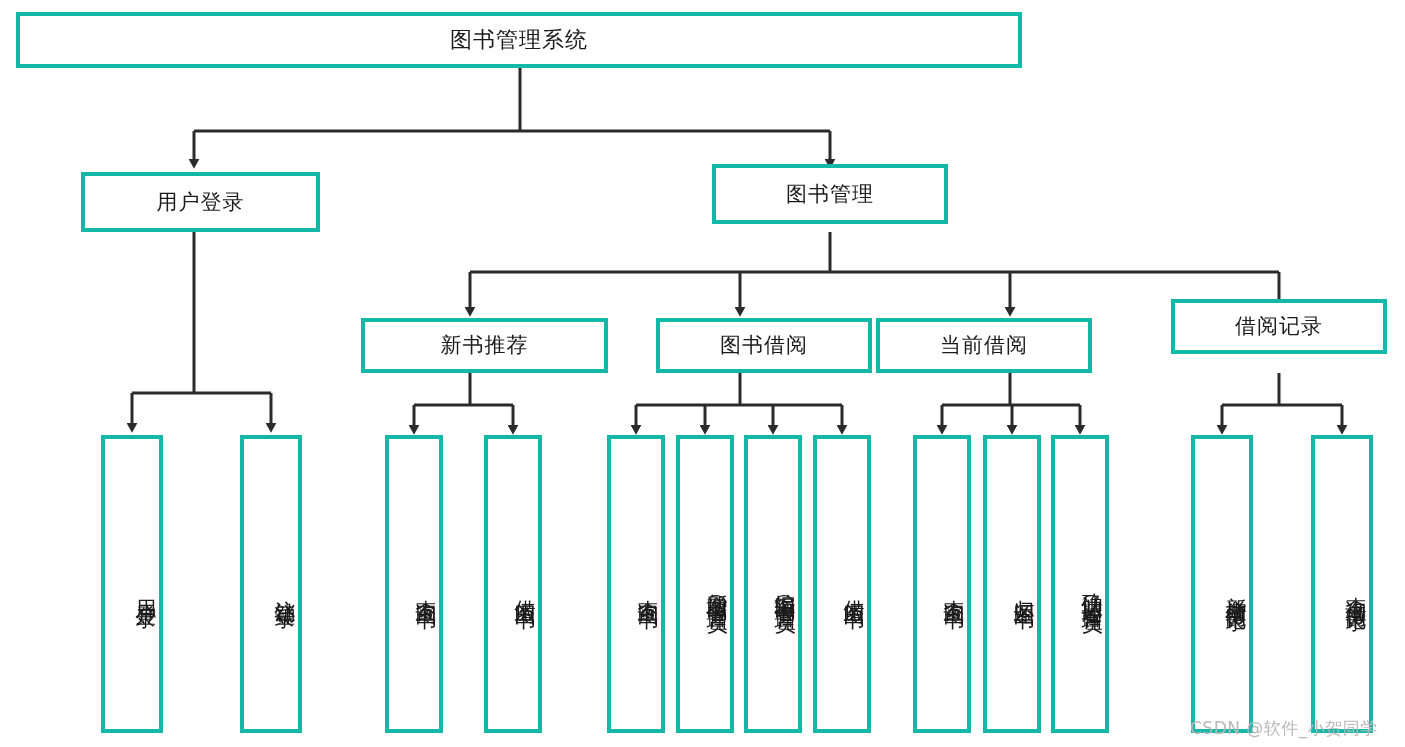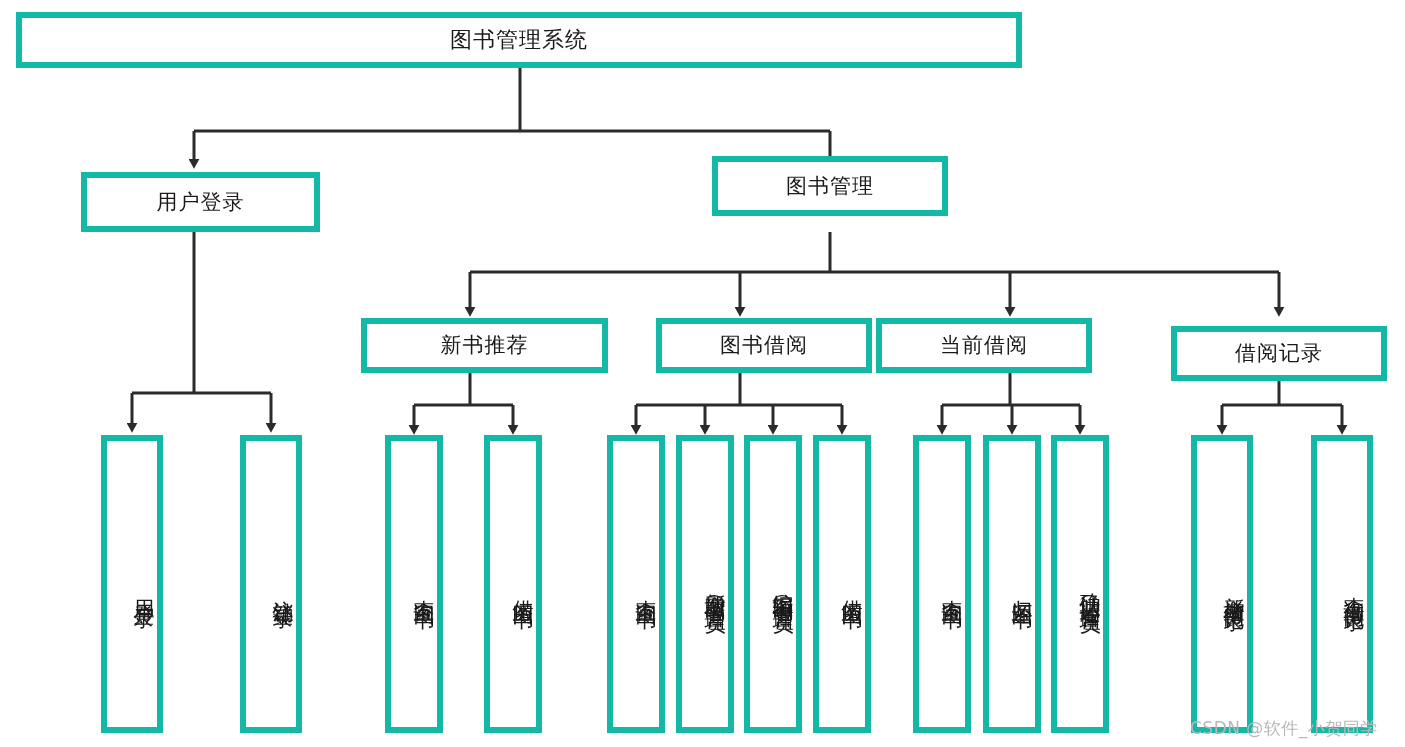--- a/index.html
+++ b/index.html
@@ -23,21 +23,21 @@
     left: 0;
     top: 0;
     width: 1405px;
     height: 747px;
     pointer-events: none;
   }
   .node {
     position: absolute;
     box-sizing: border-box;
     background: #ffffff;
-    border: 6px solid #14b8a6;
+    border: 4px solid #14b8a6;
     display: flex;
     align-items: center;
     justify-content: center;
     color: #1a1a1a;
     line-height: 1.25;
   }
   .node.horiz {
     font-size: 21px;
     letter-spacing: 1px;
   }
@@ -138,34 +138,34 @@
     </g>
   </svg>
 
   <div class="node horiz root" style="left:16px; top:12px; width:1006px; height:56px;">
     <span>图书管理系统</span>
   </div>
 
   <div class="node horiz" style="left:81px; top:172px; width:239px; height:60px;">
     <span>用户登录</span>
   </div>
-  <div class="node horiz" style="left:712px; top:156px; width:236px; height:60px;">
+  <div class="node horiz" style="left:712px; top:164px; width:236px; height:60px;">
     <span>图书管理</span>
   </div>
 
   <div class="node horiz" style="left:361px; top:318px; width:247px; height:55px;">
     <span>新书推荐</span>
   </div>
   <div class="node horiz" style="left:632px; top:318px; width:216px; height:55px;margin-left:24px;">
     <span>图书借阅</span>
   </div>
   <div class="node horiz" style="left:876px; top:318px; width:216px; height:55px;">
     <span>当前借阅</span>
   </div>
-  <div class="node horiz" style="left:1171px; top:326px; width:216px; height:55px;">
+  <div class="node horiz" style="left:1171px; top:299px; width:216px; height:55px;">
     <span>借阅记录</span>
   </div>
 
   <div class="node vert" style="left:101px; top:435px; width:62px; height:298px;">
     <span class="vlabel">用户登录</span>
   </div>
   <div class="node vert" style="left:240px; top:435px; width:62px; height:298px;">
     <span class="vlabel">注销登录</span>
   </div>
 

